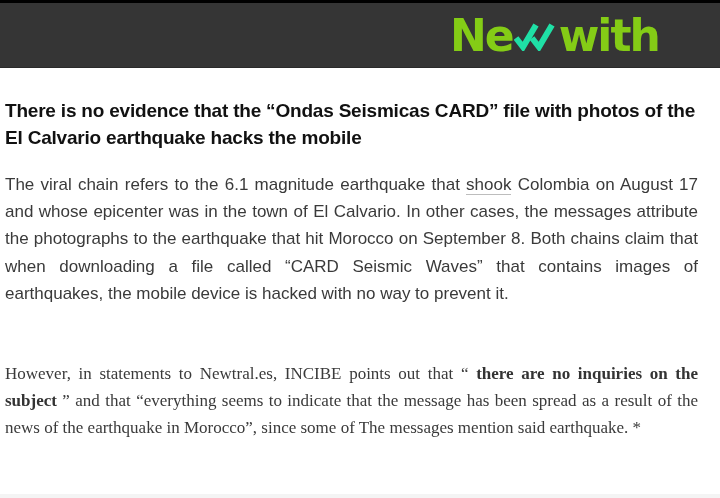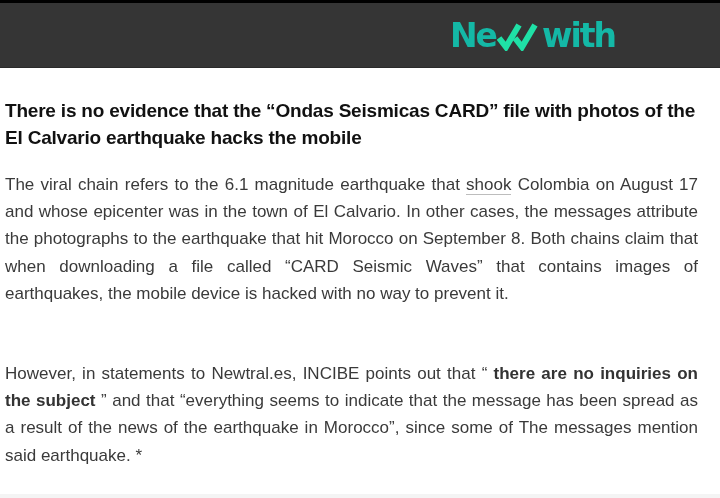--- a/index.html
+++ b/index.html
@@ -1,24 +1,24 @@
 <!DOCTYPE html>
 <html><head>
 <meta charset="utf-8">
 <style>
   html, body { margin:0; padding:0; }
   body { width:720px; height:498px; overflow:hidden; background:#ffffff; position:relative; font-family:"Liberation Sans", sans-serif; }
   .topstrip { position:absolute; left:0; top:0; width:720px; height:3px; background:#000; }
   .header { position:absolute; left:0; top:3px; width:720px; height:64px; background:#353535; border-bottom:1px solid #2a2a2a; }
-  .logo { position:absolute; left:450px; top:12px; height:42px; display:flex; align-items:center; color:#14b8a6; font-family:"DejaVu Sans", sans-serif; font-weight:bold; font-size:33px; letter-spacing:-2px; line-height:42px;text-align:right; }
+  .logo { position:absolute; left:450px; top:12px; height:42px; display:flex; align-items:center; color:#84cc16; font-family:"DejaVu Sans", sans-serif; font-weight:bold; font-size:44px; letter-spacing:-2px; line-height:42px;text-align:right; }
   .logo svg { display:block; margin:0 1px; }
   .headline { position:absolute; left:5px; top:97px; width:700px; margin:0; font-family:"Liberation Sans", sans-serif; font-weight:bold; font-size:19px; line-height:27px; color:#111; letter-spacing:-0.2px; }
   .para { position:absolute; left:5px; width:693px; margin:0; font-family:"Liberation Sans", sans-serif; font-size:17px; line-height:27.2px; color:#3a3a3a; text-align:justify; text-align-last:left; }
   .p1 { top:171px; }
-  .p2 { top:360px; }
+  .p2 { top:360px;font-family:Liberation Serif, serif; }
   .link { color:#3a3a3a; text-decoration:none; border-bottom:1px solid #bdbdbd; }
   .bold { font-weight:bold; color:#333; }
   .footer-band { position:absolute; left:0; top:494px; width:720px; height:4px; background:#f4f4f4; }
 </style>
 </head>
 <body>
 
 <div class="topstrip"></div>
 <div class="header">
   <div class="logo">

